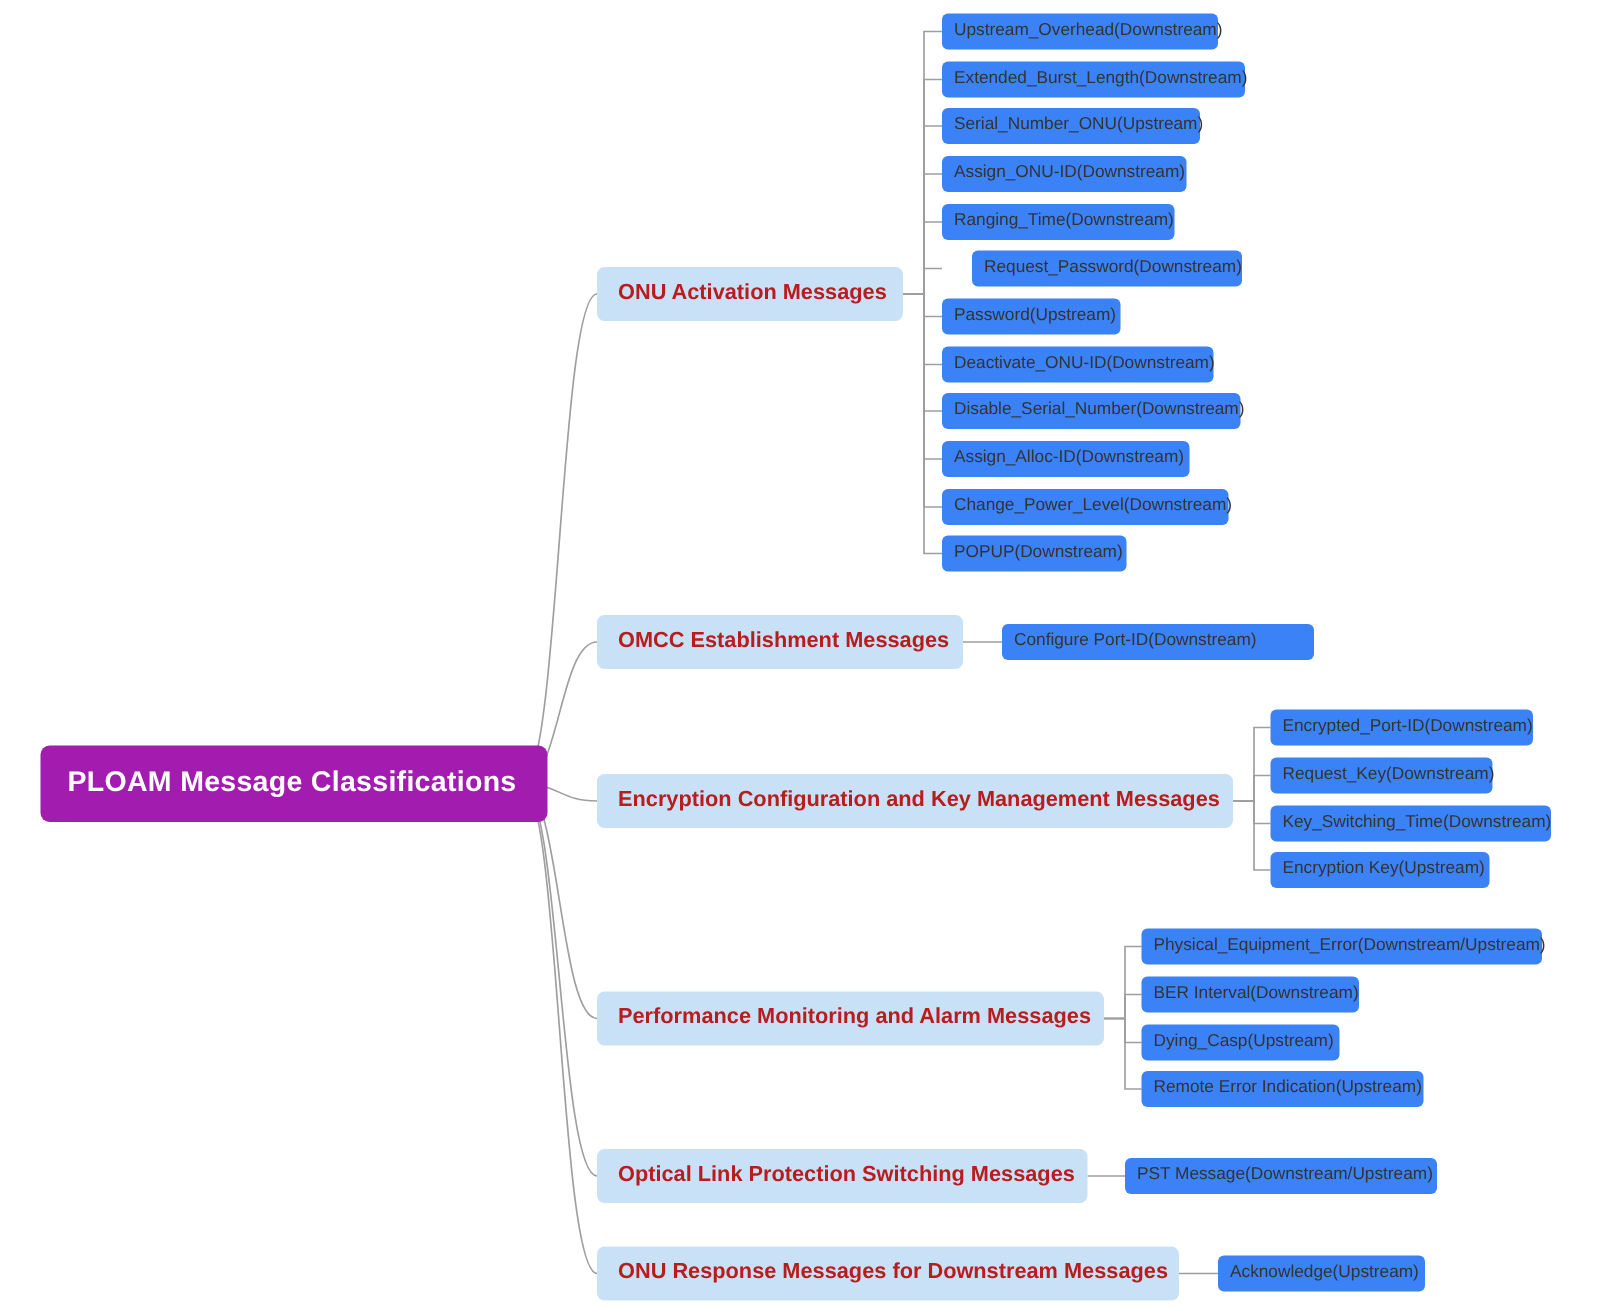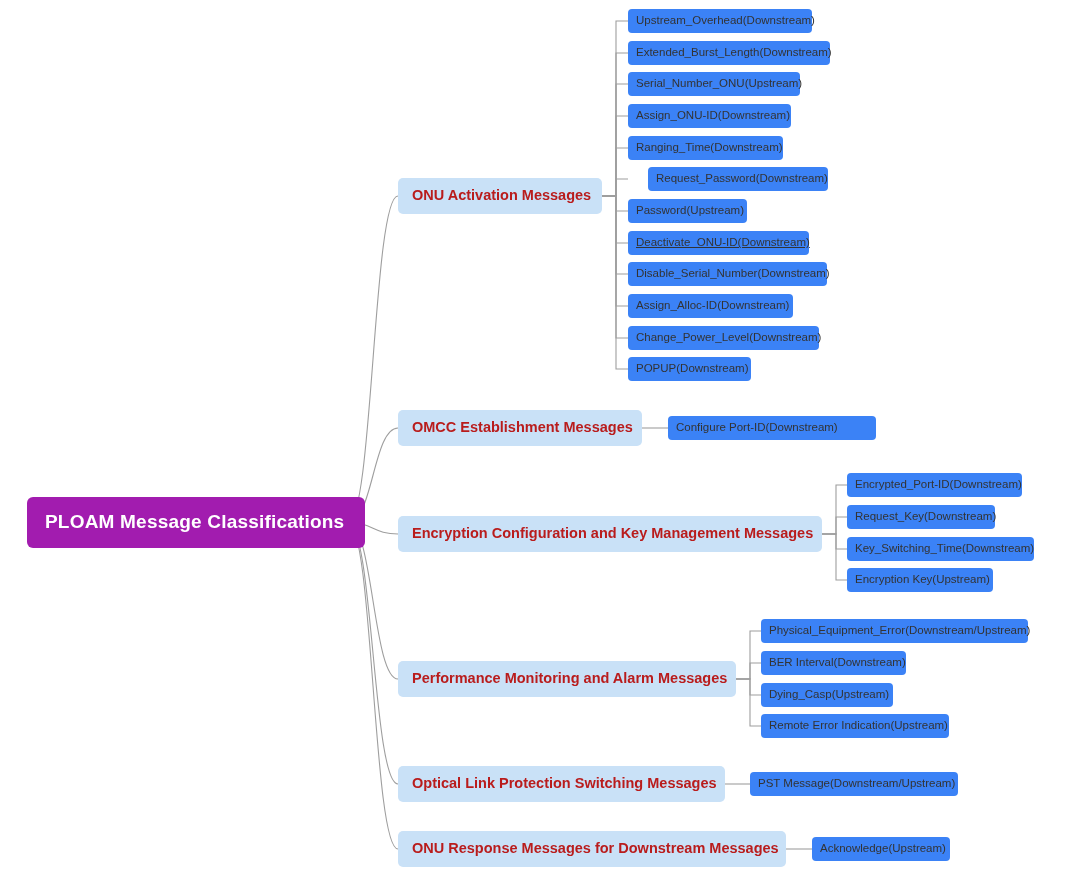--- a/index.html
+++ b/index.html
@@ -114,21 +114,21 @@
       </div>
       <div class="node leaf-node" style="left: 628px; top: 136px; width: 155px; height: 24px; display: flex; align-items: center;">
         <span>Ranging_Time(Downstream)</span>
       </div>
       <div class="node leaf-node" style="left: 628px; top: 167px; width: 180px; height: 24px; display: flex; align-items: center; margin-left: 20px;">
         <span>Request_Password(Downstream)</span>
       </div>
       <div class="node leaf-node" style="left: 628px; top: 199px; width: 119px; height: 24px; display: flex; align-items: center;">
         <span>Password(Upstream)</span>
       </div>
-      <div class="node leaf-node" style="left: 628px; top: 231px; width: 181px; height: 24px; display: flex; align-items: center; text-decoration: underline;">
+      <div class="node leaf-node" style="left: 628px; top: 231px; width: 181px; height: 24px; display: flex; align-items: center;">
         <span>Deactivate_ONU-ID(Downstream)</span>
       </div>
       <div class="node leaf-node" style="left: 628px; top: 262px; width: 199px; height: 24px; display: flex; align-items: center;">
         <span>Disable_Serial_Number(Downstream)</span>
       </div>
       <div class="node leaf-node" style="left: 628px; top: 294px; width: 165px; height: 24px; display: flex; align-items: center;">
         <span>Assign_Alloc-ID(Downstream)</span>
       </div>
       <div class="node leaf-node" style="left: 628px; top: 326px; width: 191px; height: 24px; display: flex; align-items: center;">
         <span>Change_Power_Level(Downstream)</span>

